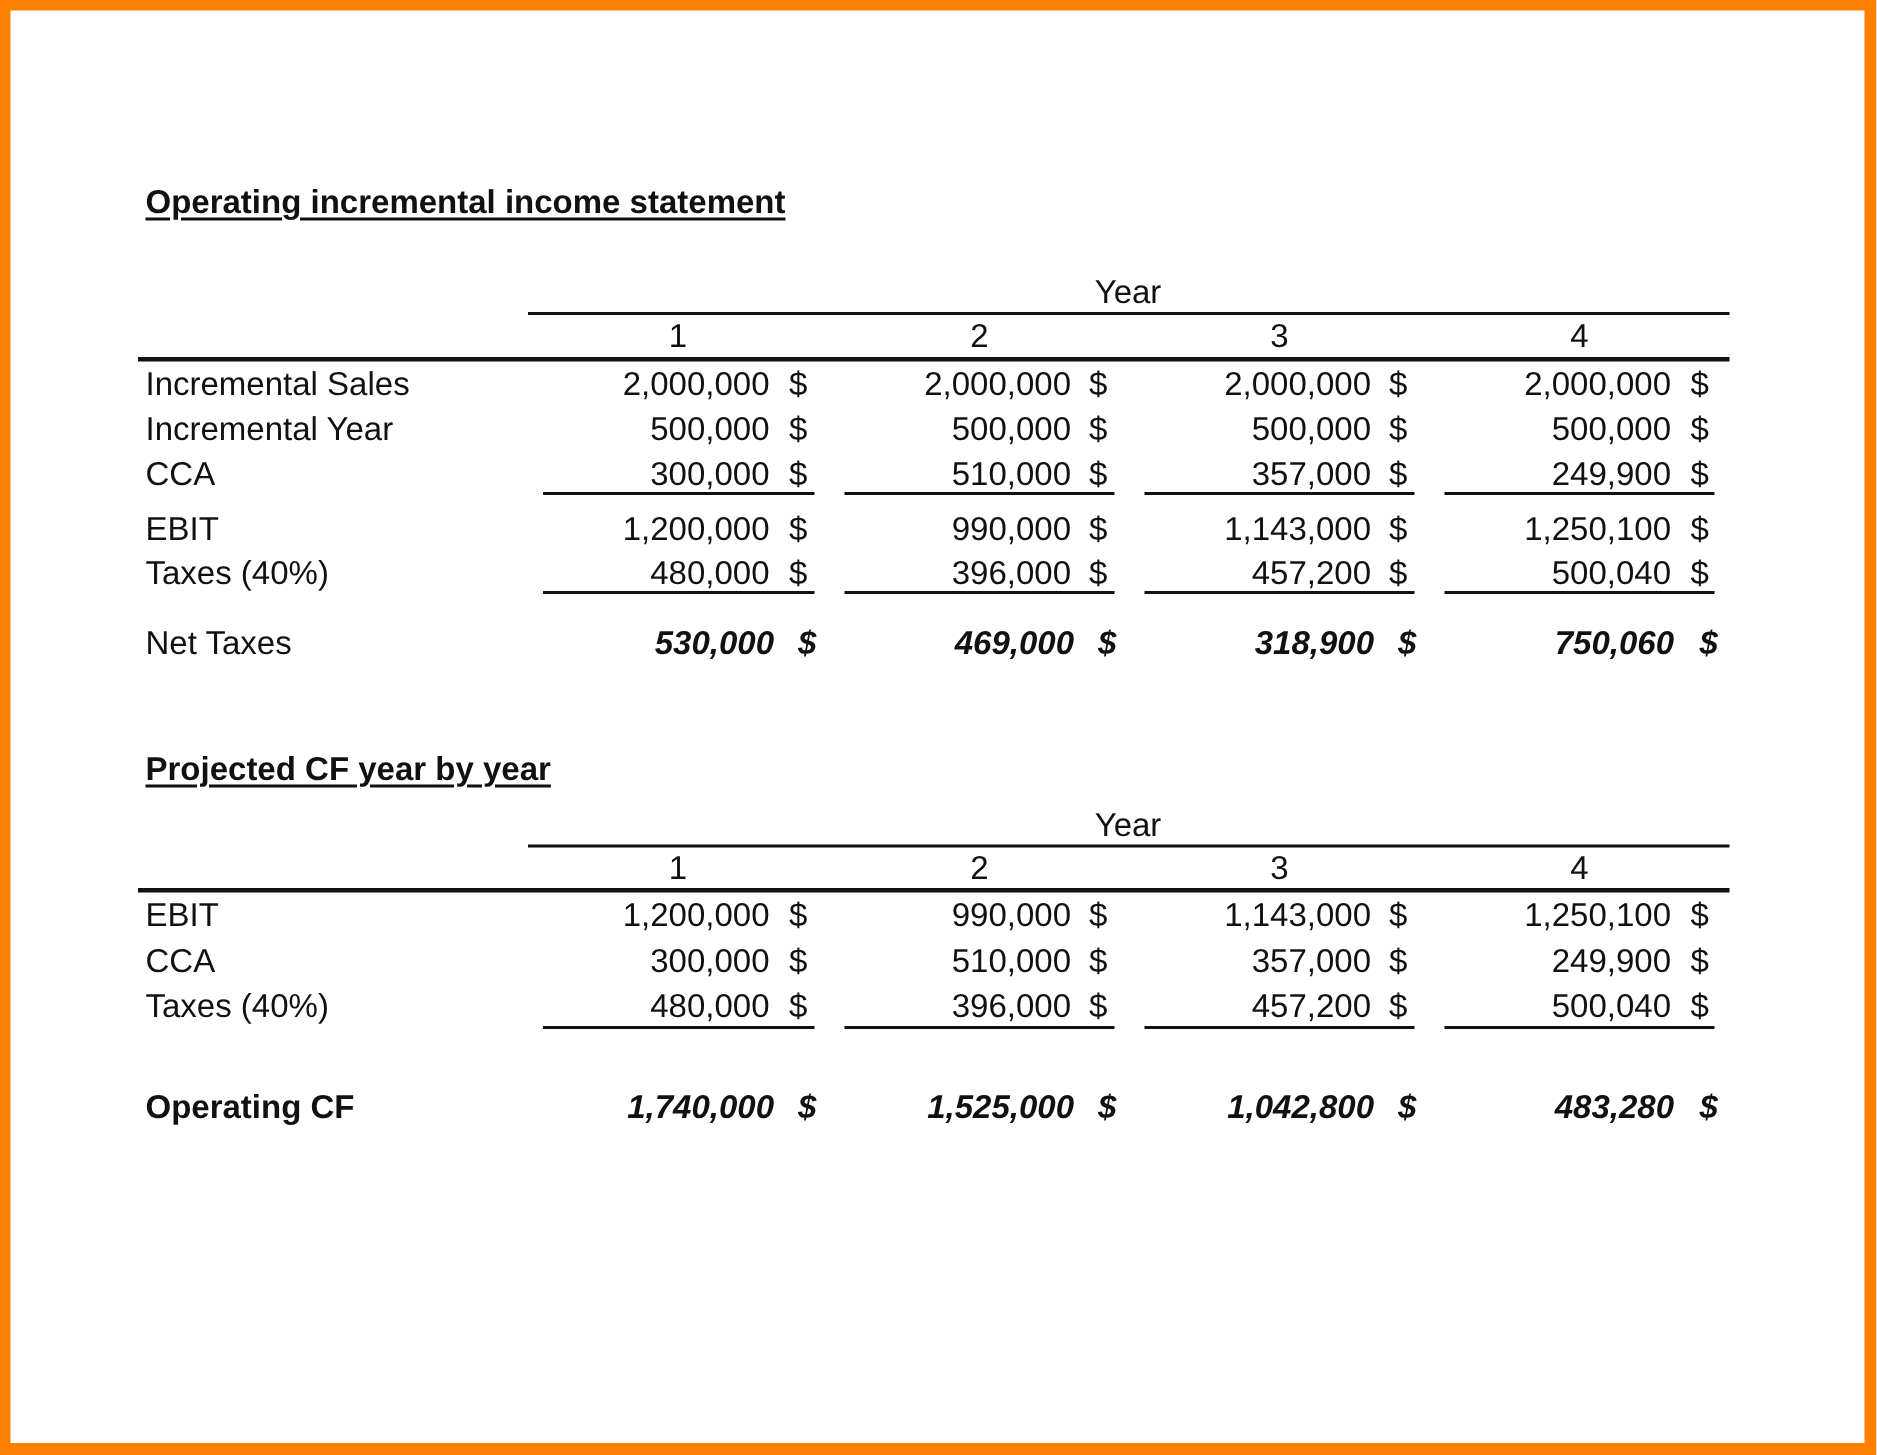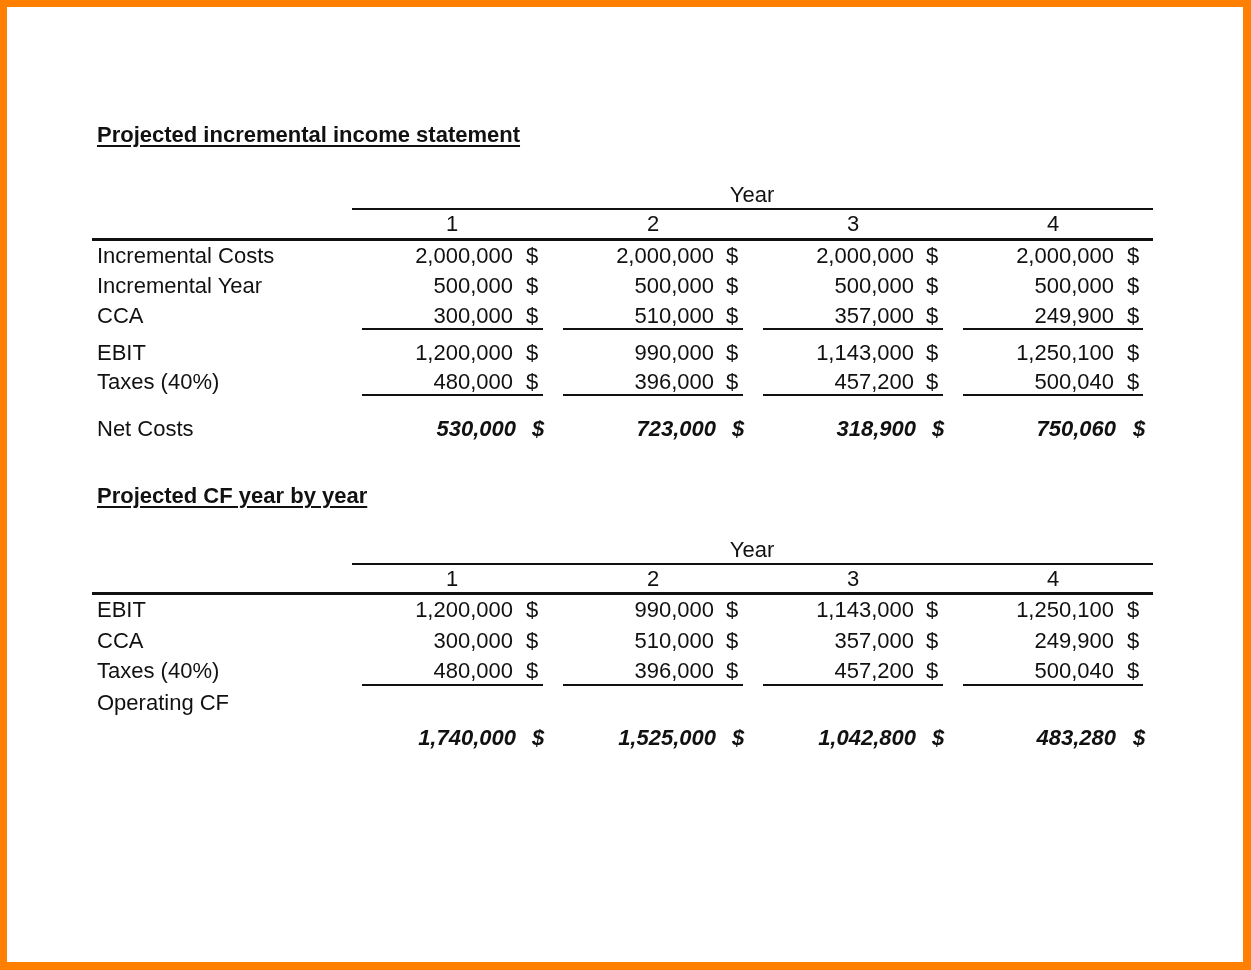--- a/index.html
+++ b/index.html
@@ -26,33 +26,33 @@
     .bold { font-weight: bold; font-style: italic; }
     .line { position: absolute; background: #111; height: 1.5px; }
     .thick { height: 3px; }
   </style>
 </head>
 <body>
 
 <div class="frame"></div>
 
 <div>
-  <div class="abs title" style="left:97px; top:122px;">Projected incremental income statement</div>
+  <div class="abs title" style="left:97px; top:122px;">Operating incremental income statement</div>
 
   <div class="abs year-hdr" style="left:652px; top:182px;">Year</div>
   <div class="line" style="left:352px; width:801px; top:208px;"></div>
 
   <div class="abs yearnum" style="left:362px; top:211px;">1</div>
   <div class="abs yearnum" style="left:563px; top:211px;">2</div>
   <div class="abs yearnum" style="left:763px; top:211px;">3</div>
   <div class="abs yearnum" style="left:963px; top:211px;">4</div>
   <div class="line thick" style="left:92px; width:1061px; top:238px;"></div>
 
   <div>
-    <div class="abs label" style="left:97px; top:243px;">Incremental Costs</div>
+    <div class="abs label" style="left:97px; top:243px;">Incremental Sales</div>
     <div class="abs num" style="left:343px; top:243px;">2,000,000</div>
     <div class="abs cur" style="left:526px; top:243px;">$</div>
     <div class="abs num" style="left:544px; top:243px;">2,000,000</div>
     <div class="abs cur" style="left:726px; top:243px;">$</div>
     <div class="abs num" style="left:744px; top:243px;">2,000,000</div>
     <div class="abs cur" style="left:926px; top:243px;">$</div>
     <div class="abs num" style="left:944px; top:243px;">2,000,000</div>
     <div class="abs cur" style="left:1127px; top:243px;">$</div>
   </div>
 
@@ -106,34 +106,34 @@
     <div class="abs cur" style="left:926px; top:369px;">$</div>
     <div class="abs num" style="left:944px; top:369px;">500,040</div>
     <div class="abs cur" style="left:1127px; top:369px;">$</div>
   </div>
   <div class="line" style="left:362px; width:181px; top:394px;"></div>
   <div class="line" style="left:563px; width:180px; top:394px;"></div>
   <div class="line" style="left:763px; width:180px; top:394px;"></div>
   <div class="line" style="left:963px; width:180px; top:394px;"></div>
 
   <div>
-    <div class="abs label" style="left:97px; top:416px;">Net Costs</div>
+    <div class="abs label" style="left:97px; top:416px;">Net Taxes</div>
     <div class="abs num bold" style="left:346px; top:416px;">530,000</div>
     <div class="abs cur bold" style="left:532px; top:416px;">$</div>
-    <div class="abs num bold" style="left:546px; top:416px;">723,000</div>
+    <div class="abs num bold" style="left:546px; top:416px;">469,000</div>
     <div class="abs cur bold" style="left:732px; top:416px;">$</div>
     <div class="abs num bold" style="left:746px; top:416px;">318,900</div>
     <div class="abs cur bold" style="left:932px; top:416px;">$</div>
     <div class="abs num bold" style="left:946px; top:416px;">750,060</div>
     <div class="abs cur bold" style="left:1133px; top:416px;">$</div>
   </div>
 </div>
 
 <div>
-  <div class="abs title" style="left:97px; top:483px;">Projected CF year by year</div>
+  <div class="abs title" style="left:97px; top:500px;">Projected CF year by year</div>
 
   <div class="abs year-hdr" style="left:652px; top:537px;">Year</div>
   <div class="line" style="left:352px; width:801px; top:563px;"></div>
 
   <div class="abs yearnum" style="left:362px; top:566px;">1</div>
   <div class="abs yearnum" style="left:563px; top:566px;">2</div>
   <div class="abs yearnum" style="left:763px; top:566px;">3</div>
   <div class="abs yearnum" style="left:963px; top:566px;">4</div>
   <div class="line thick" style="left:92px; width:1061px; top:592px;"></div>
 
@@ -171,21 +171,21 @@
     <div class="abs cur" style="left:926px; top:658px;">$</div>
     <div class="abs num" style="left:944px; top:658px;">500,040</div>
     <div class="abs cur" style="left:1127px; top:658px;">$</div>
   </div>
   <div class="line" style="left:362px; width:181px; top:684px;"></div>
   <div class="line" style="left:563px; width:180px; top:684px;"></div>
   <div class="line" style="left:763px; width:180px; top:684px;"></div>
   <div class="line" style="left:963px; width:180px; top:684px;"></div>
 
   <div>
-    <div class="abs label" style="left:97px; top:690px;">Operating CF</div>
+    <div class="abs label" style="left:97px; top:725px;font-weight:bold;">Operating CF</div>
     <div class="abs num bold" style="left:346px; top:725px;">1,740,000</div>
     <div class="abs cur bold" style="left:532px; top:725px;">$</div>
     <div class="abs num bold" style="left:546px; top:725px;">1,525,000</div>
     <div class="abs cur bold" style="left:732px; top:725px;">$</div>
     <div class="abs num bold" style="left:746px; top:725px;">1,042,800</div>
     <div class="abs cur bold" style="left:932px; top:725px;">$</div>
     <div class="abs num bold" style="left:946px; top:725px;">483,280</div>
     <div class="abs cur bold" style="left:1133px; top:725px;">$</div>
   </div>
 </div>

